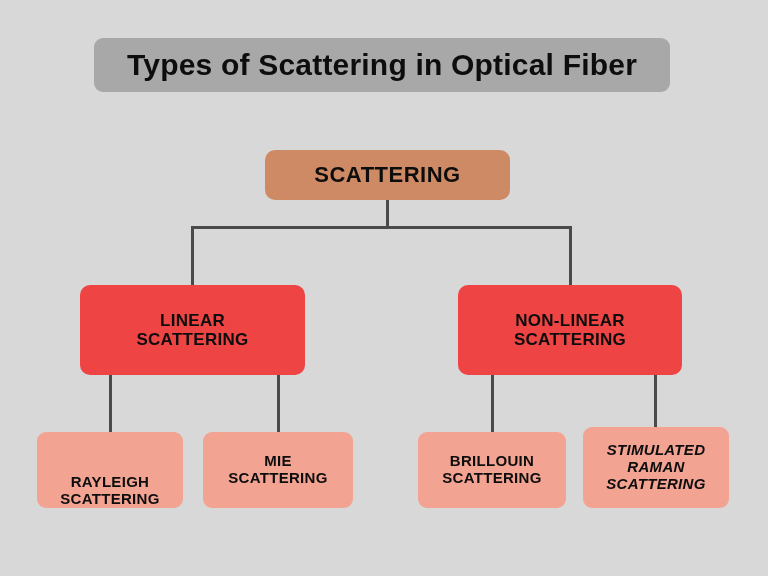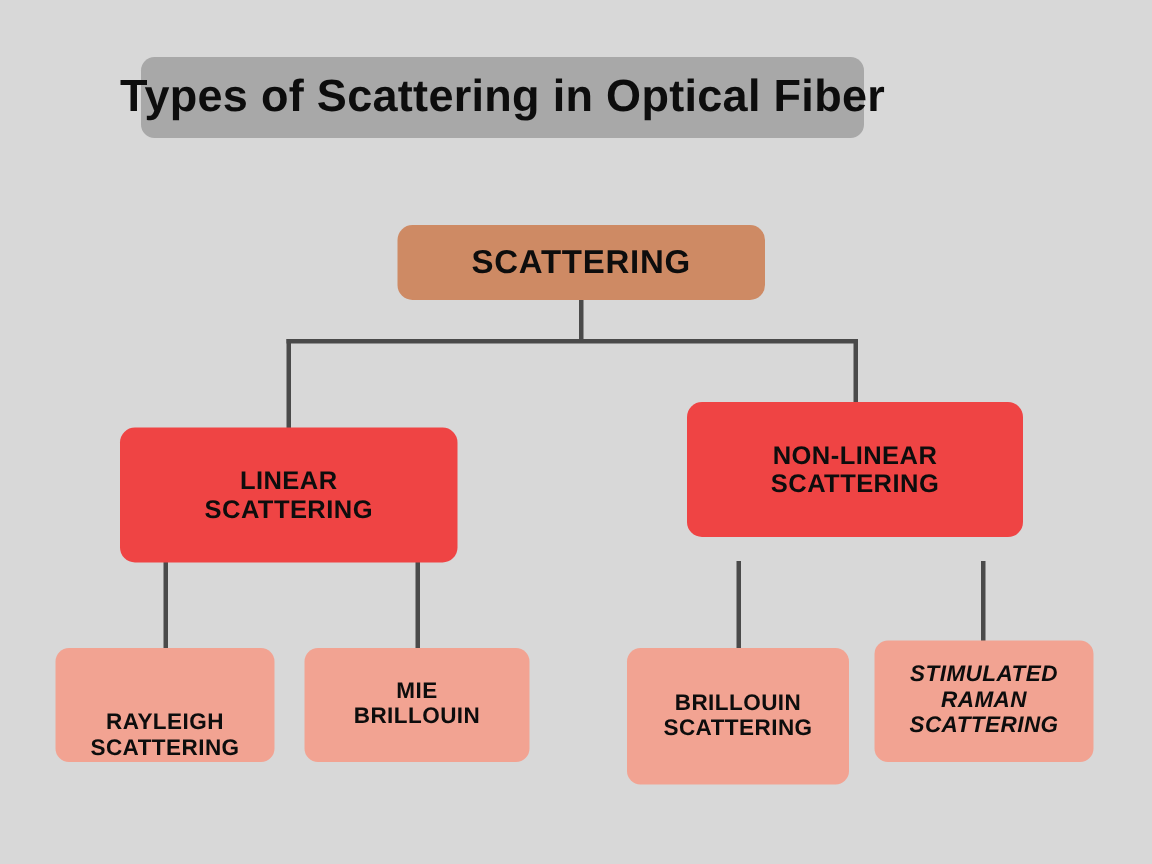--- a/index.html
+++ b/index.html
@@ -19,21 +19,21 @@
     width: 768px;
     height: 576px;
     background: #d8d8d8;
   }
 
   
   #title-banner {
     position: absolute;
     left: 94px;
     top: 38px;
-    width: 482px;
+    width: 576px;
     height: 54px;
     background: #a8a8a8;
     border-radius: 9px;
     display: flex;
     align-items: center;
     justify-content: center;
   }
   #title-text {
     font-size: 30px;
     font-weight: bold;
@@ -78,21 +78,21 @@
     height: 90px;
     letter-spacing: 0.3px;
   }
   #node-linear {
     left: 80px;
     top: 285px;
     width: 225px;
   }
   #node-nonlinear {
     left: 458px;
-    top: 268px;
+    top: 285px;
     width: 224px;
   }
 
   
   .node-leaf {
     background: #f2a392;
     font-size: 15px;
     letter-spacing: 0.3px;
     border-radius: 9px;
   }
@@ -106,21 +106,21 @@
   #node-mie {
     left: 203px;
     top: 432px;
     width: 150px;
     height: 76px;
   }
   #node-brillouin {
     left: 418px;
     top: 432px;
     width: 148px;
-    height: 91px;
+    height: 76px;
   }
   #node-raman {
     left: 583px;
     top: 427px;
     width: 146px;
     height: 81px;
     font-style: italic;
   }
 
   
@@ -179,21 +179,21 @@
 SCATTERING</span>
   </div>
 
   <div class="node node-leaf" id="node-rayleigh">
     <span class="node-label">RAYLEIGH
 SCATTERING</span>
   </div>
 
   <div class="node node-leaf" id="node-mie">
     <span class="node-label">MIE
-BRILLOUIN</span>
+SCATTERING</span>
   </div>
 
   <div class="node node-leaf" id="node-brillouin">
     <span class="node-label">BRILLOUIN
 SCATTERING</span>
   </div>
 
   <div class="node node-leaf" id="node-raman">
     <span class="node-label">STIMULATED
 RAMAN

